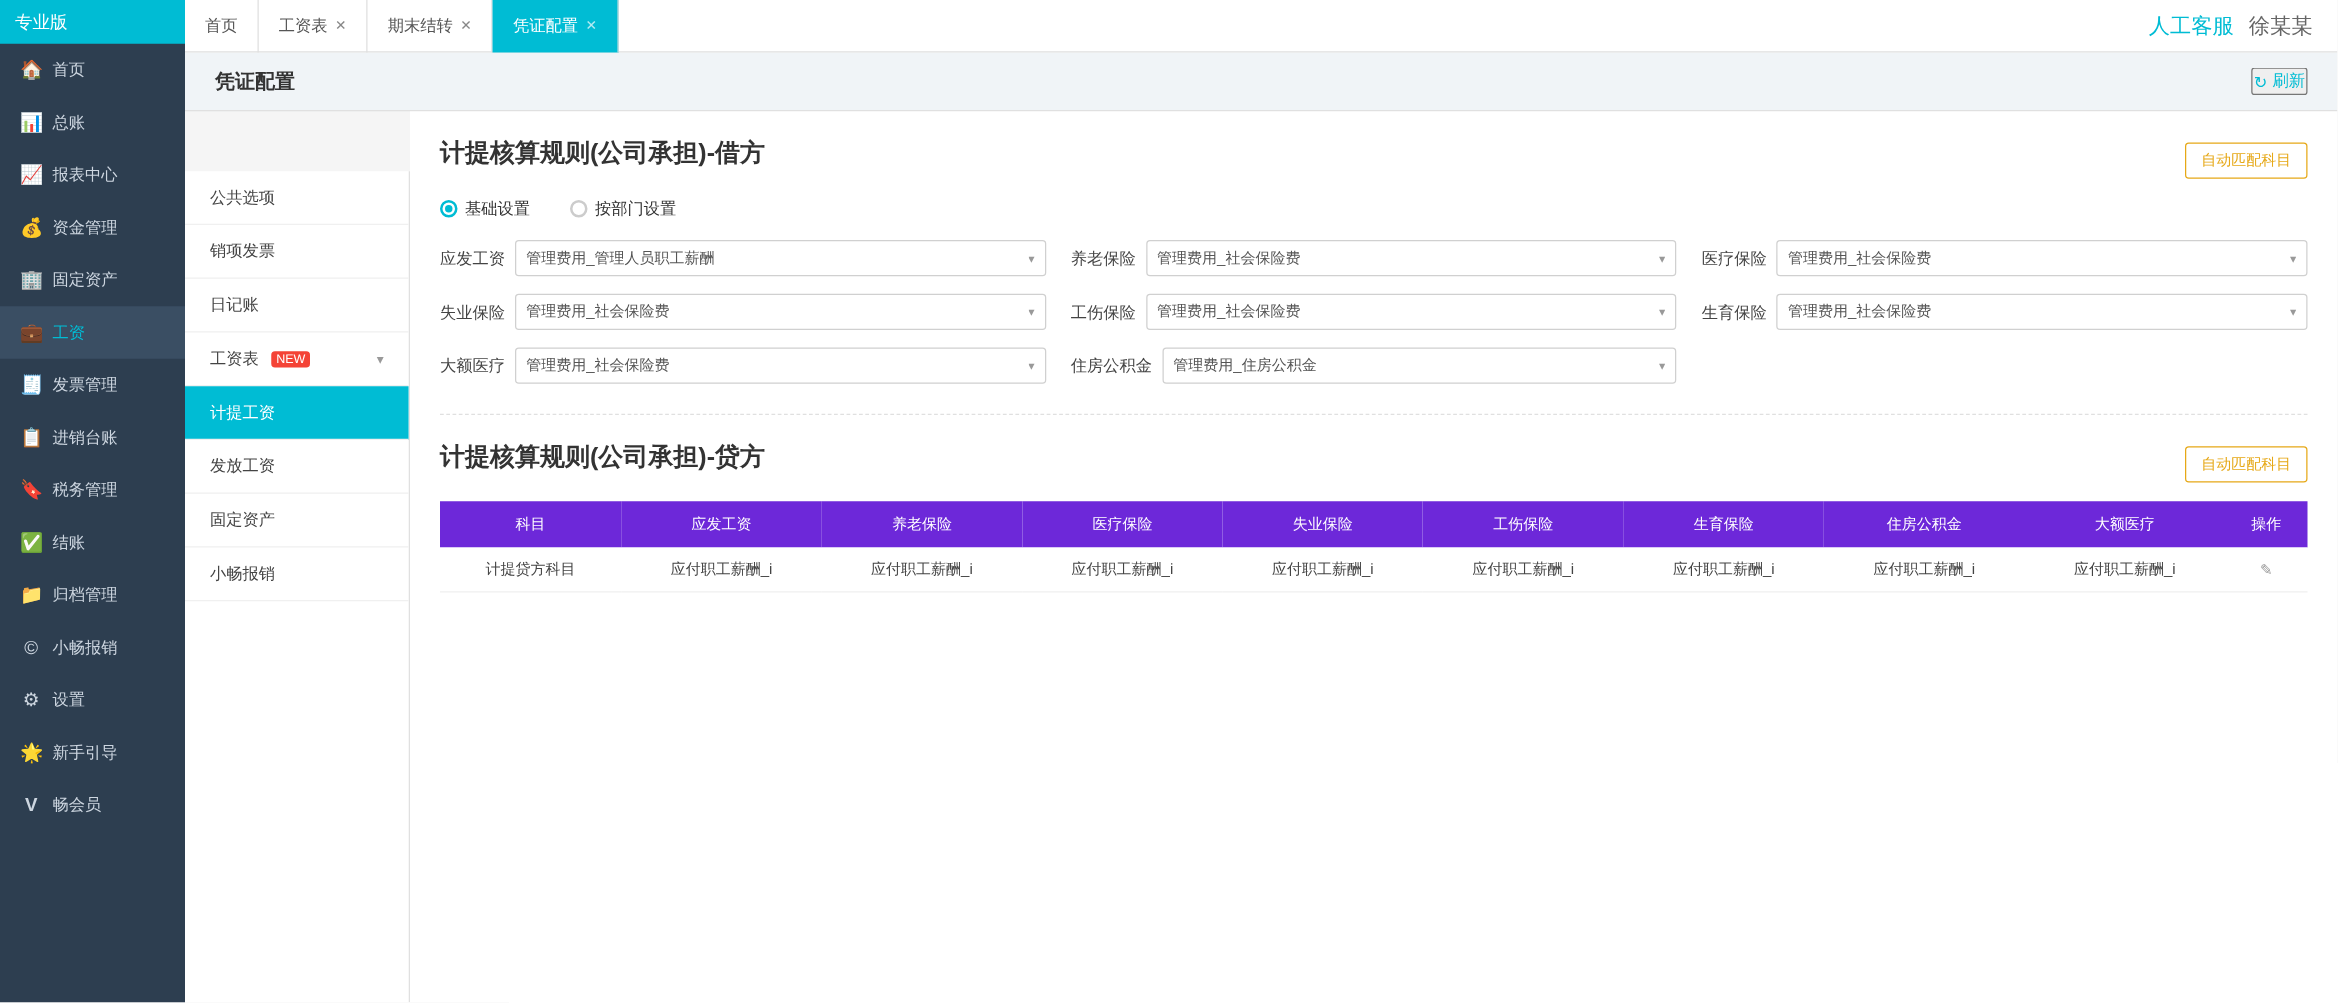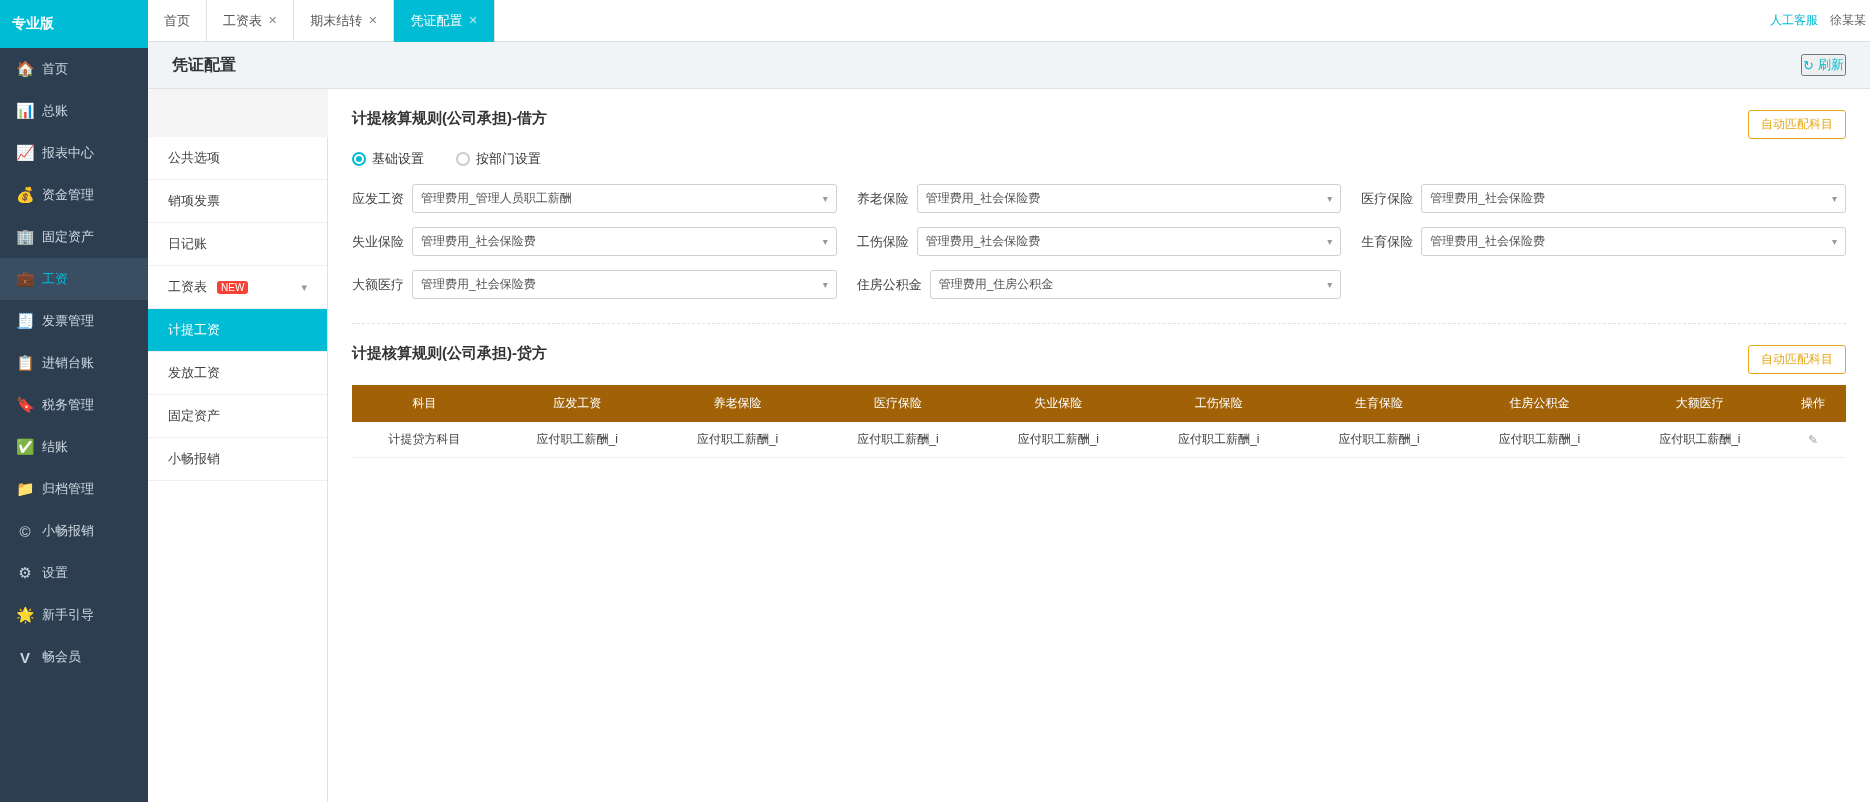--- a/index.html
+++ b/index.html
@@ -12,23 +12,23 @@
       color: #cdd6e0;
       display: flex;
       flex-direction: column;
       flex-shrink: 0;
       height: 100%;
     }
     .sidebar-brand {
       background: #00bcd4;
       color: white;
       font-size: 14px;
-      font-weight: bold;
+      font-weight: normal;
       padding: 8px 12px;
-      height: 48px;
+      height: 35px;
       display: flex;
       align-items: center;
     }
     .sidebar-item {
       display: flex;
       align-items: center;
       padding: 12px 16px;
       cursor: pointer;
       color: #cdd6e0;
       font-size: 13px;
@@ -68,23 +68,23 @@
       white-space: nowrap;
     }
     .tab.active { background: #00bcd4; color: white; }
     .tab .close { font-size: 11px; cursor: pointer; opacity: 0.7; }
     .tab.active .close { color: white; }
 
     .topbar-right {
       margin-left: auto;
       display: flex;
       align-items: center;
-      padding-right: 4px;
+      padding-right: 20px;
       gap: 12px;
-      font-size: 12px;
+      font-size: 17px;
       color: #666;
     }
 
     
     .page-header {
       background: #f0f4f7;
       padding: 12px 24px;
       display: flex;
       align-items: center;
       justify-content: space-between;
@@ -144,21 +144,21 @@
     .main-content {
       flex: 1;
       padding: 20px 24px;
       overflow-y: auto;
       background: white;
     }
 
     
     .section { margin-bottom: 24px; }
     .section-title {
-      font-size: 15px;
+      font-size: 20px;
       font-weight: bold;
       color: #333;
       margin-bottom: 12px;
     }
     .section-note {
       color: #e6a817;
       font-size: 12px;
       margin-bottom: 12px;
     }
     .section-header {
@@ -254,21 +254,21 @@
 
     .divider { border: none; border-top: 1px dashed #e0e0e0; margin: 20px 0; }
 
     
     .data-table {
       width: 100%;
       border-collapse: collapse;
       font-size: 12px;
     }
     .data-table thead tr {
-      background: #a16207;
+      background: #6d28d9;
       color: white;
     }
     .data-table thead th {
       padding: 10px 8px;
       text-align: center;
       font-weight: normal;
       white-space: nowrap;
     }
     .data-table tbody tr {
       background: white;

